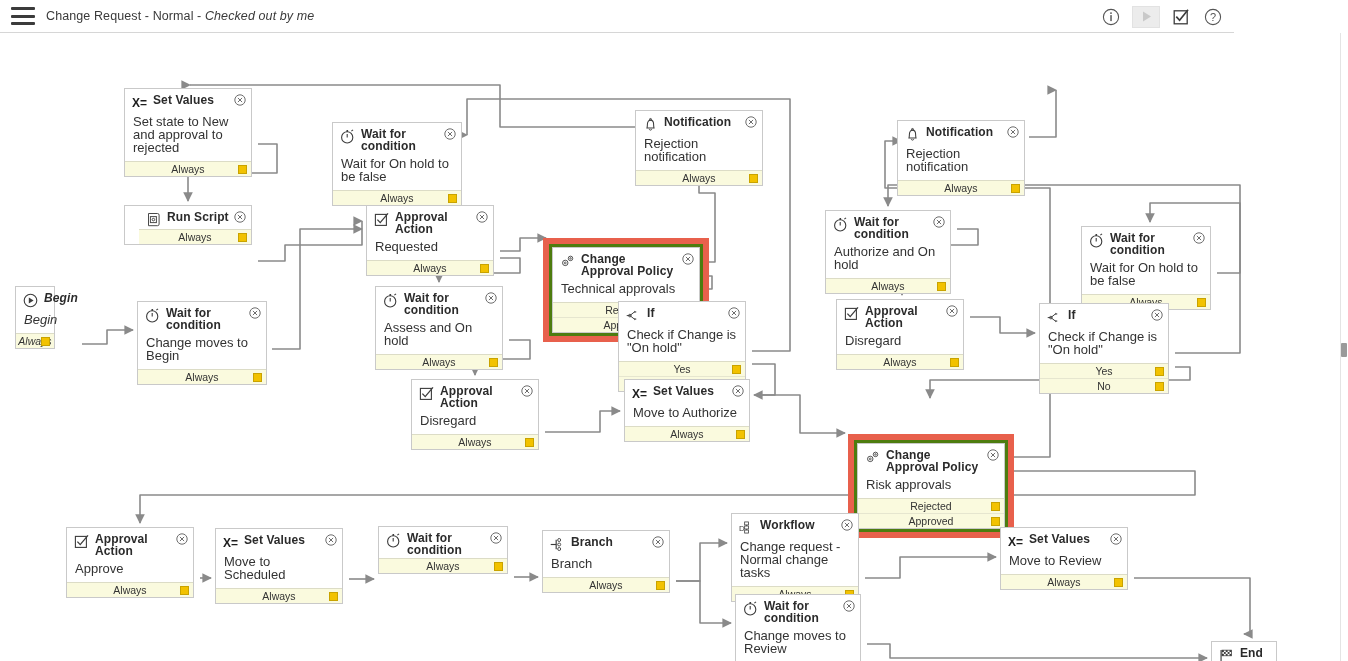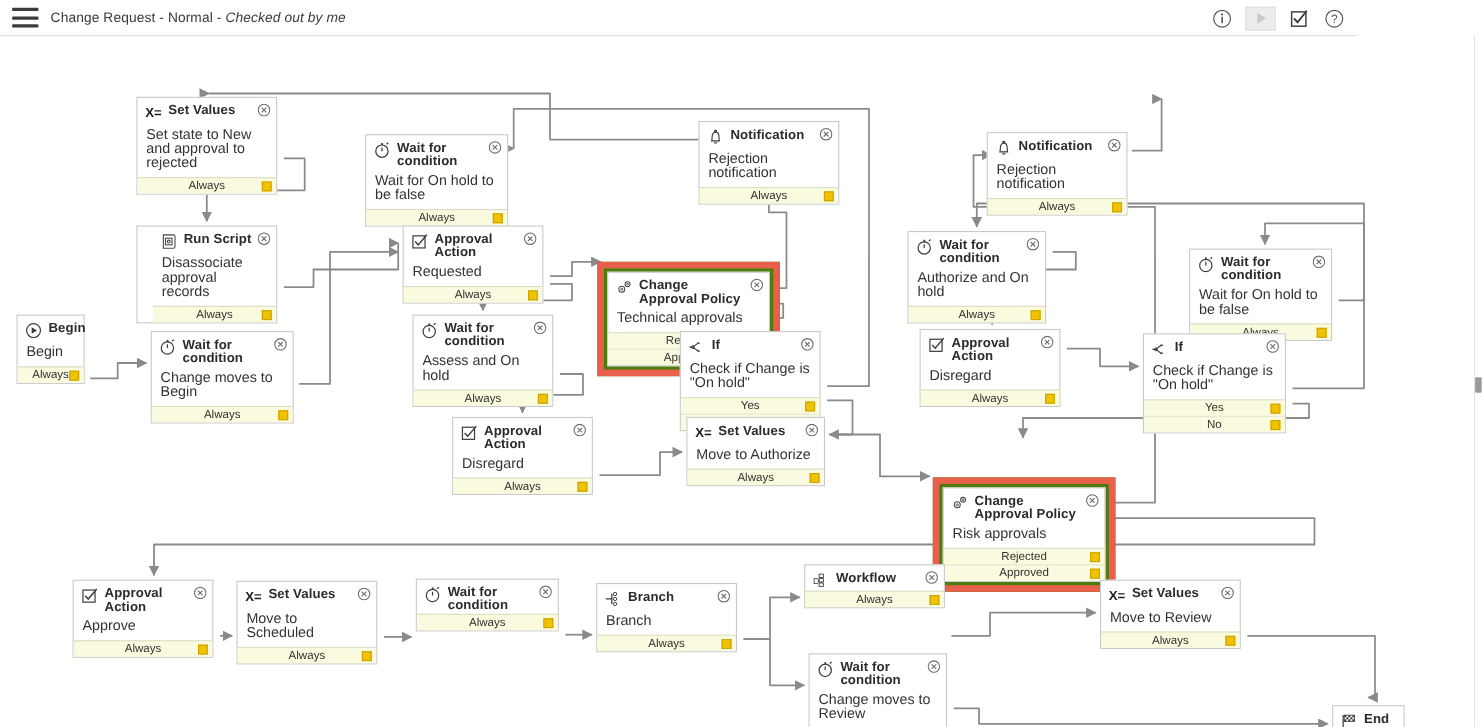--- a/index.html
+++ b/index.html
@@ -252,27 +252,26 @@
             </svg>
           </span>
           <span class="node-title">Run Script</span>
           <span class="node-close">
             <svg width="12" height="12" viewBox="0 0 12 12">
               <circle cx="6" cy="6" r="5.2" fill="none" stroke="#6d6d6d" stroke-width="1"></circle>
               <path d="M3.9,3.9 L8.1,8.1 M8.1,3.9 L3.9,8.1" stroke="#6d6d6d" stroke-width="1"></path>
             </svg>
           </span>
         </div>
-        <div class="node-desc">Disassociate approval records</div>
-        <div class="node-out">
-          <span>Always</span>
-          <span class="out-dot"></span>
-        </div>
-      </div>
-      <div class="node" style="width: 62px; left: 15px; top: 253px;">
+        <div class="node-out">
+          <span>Always</span>
+          <span class="out-dot"></span>
+        </div>
+      </div>
+      <div class="node" style="width: 40px; left: 15px; top: 253px; font-style: italic;">
         <div class="node-head">
           <span class="node-ico">
             <svg width="15" height="15" viewBox="0 0 15 15">
               <circle cx="7.5" cy="7.5" r="6.3" fill="none" stroke="#3c3c3c" stroke-width="1.1"></circle>
               <polygon points="5.8,4.6 10.6,7.5 5.8,10.4" fill="#3c3c3c"></polygon>
             </svg>
           </span>
           <span class="node-title">Begin</span>
         </div>
         <div class="node-desc">Begin</div>
@@ -757,20 +756,21 @@
             </svg>
           </span>
           <span class="node-title">Workflow</span>
           <span class="node-close">
             <svg width="12" height="12" viewBox="0 0 12 12">
               <circle cx="6" cy="6" r="5.2" fill="none" stroke="#6d6d6d" stroke-width="1"></circle>
               <path d="M3.9,3.9 L8.1,8.1 M8.1,3.9 L3.9,8.1" stroke="#6d6d6d" stroke-width="1"></path>
             </svg>
           </span>
         </div>
+        <div class="node-desc">Change request - Normal change tasks</div>
         <div class="node-out">
           <span>Always</span>
           <span class="out-dot"></span>
         </div>
       </div>
       <div class="node" style="width: 126px; left: 735px; top: 561px;">
         <div class="node-head">
           <span class="node-ico">
             <svg width="15" height="15" viewBox="0 0 15 15">
               <circle cx="7.2" cy="8.4" r="5.6" fill="none" stroke="#3c3c3c" stroke-width="1.1"></circle>

